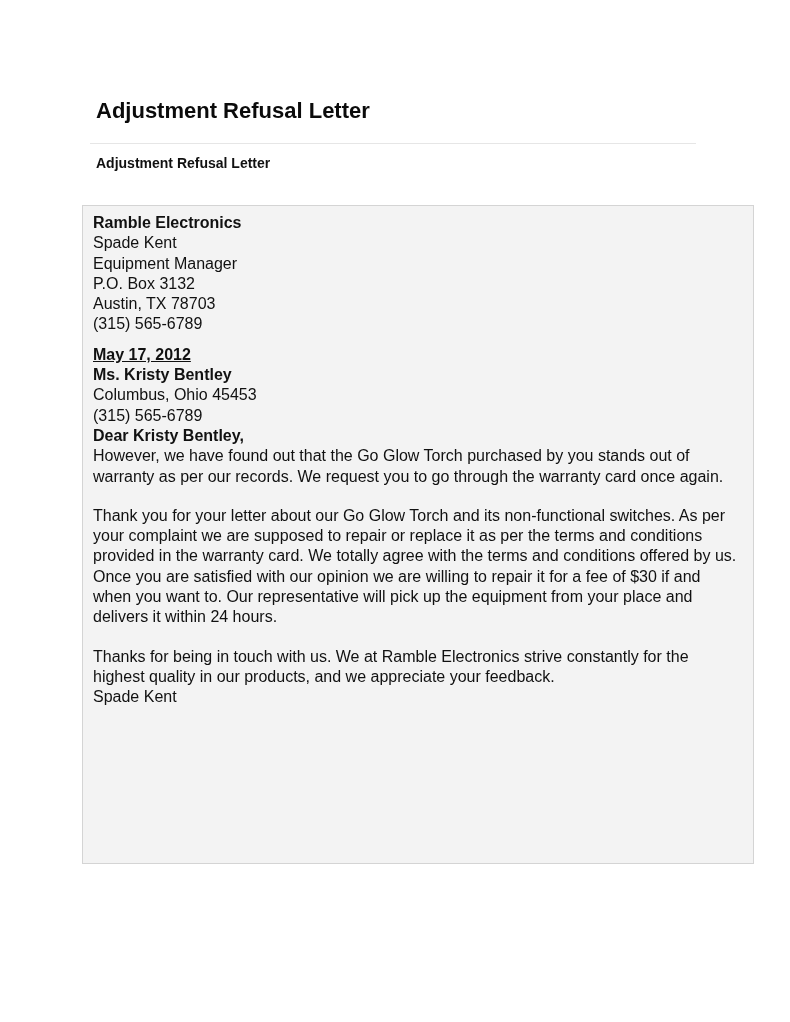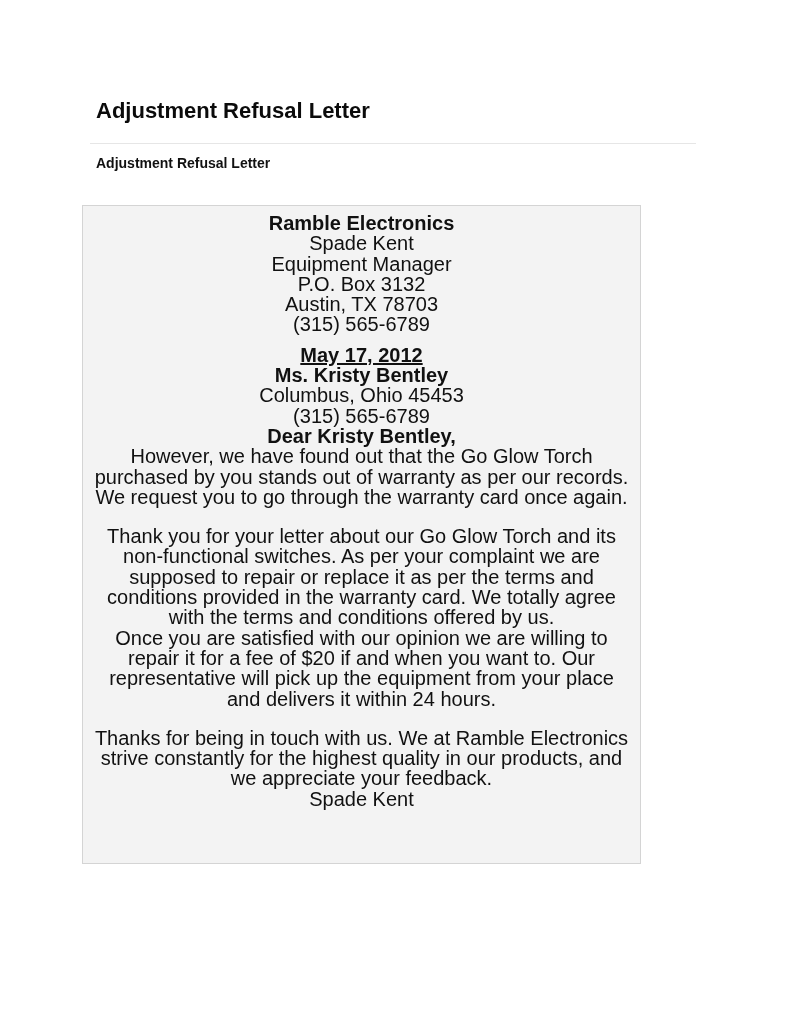--- a/index.html
+++ b/index.html
@@ -42,30 +42,29 @@
       margin: 0;
       font-size: 14px;
       font-weight: bold;
       line-height: 18px;
       color: #111111;
     }
     .letter-box {
       position: absolute;
       left: 82px;
       top: 205px;
-      width: 559px;
+      width: 672px;
       height: 659px;
       box-sizing: border-box;
       background: #f3f3f3;
       border: 1px solid #d4d4d4;
       padding: 7px 10px 0 10px;
-      font-size: 20px;
+      font-size: 16px;
       line-height: 20.3px;
       color: #111111;
-      text-align: center;
     }
     .letter-box p {
       margin: 0;
     }
     .bold { font-weight: bold; }
     .block { margin: 0; }
     .sender { margin-bottom: 10px; }
     .date { margin-bottom: 10px; text-decoration: underline; }
     .recipient { }
     .salutation { margin-bottom: 11px; }
@@ -97,17 +96,17 @@
   <div class="block recipient">
     <span class="line bold">Ms. Kristy Bentley</span>
     <span class="line">Columbus, Ohio 45453</span>
     <span class="line">(315) 565-6789</span>
   </div>
 
   <p class="salutation bold">Dear Kristy Bentley,</p>
 
   <p class="para gap-lg">However, we have found out that the Go Glow Torch purchased by you stands out of warranty as per our records. We request you to go through the warranty card once again.</p>
   <p class="para">Thank you for your letter about our Go Glow Torch and its non-functional switches. As per your complaint we are supposed to repair or replace it as per the terms and conditions provided in the warranty card. We totally agree with the terms and conditions offered by us.</p>
-  <p class="para gap-lg">Once you are satisfied with our opinion we are willing to repair it for a fee of $20 if and when you want to. Our representative will pick up the equipment from your place and delivers it within 24 hours.</p>
+  <p class="para gap-lg">Once you are satisfied with our opinion we are willing to repair it for a fee of $30 if and when you want to. Our representative will pick up the equipment from your place and delivers it within 24 hours.</p>
   <p class="para">Thanks for being in touch with us. We at Ramble Electronics strive constantly for the highest quality in our products, and we appreciate your feedback.</p>
 
   <p class="signature">Spade Kent</p>
 </div>
 
 </body></html>

